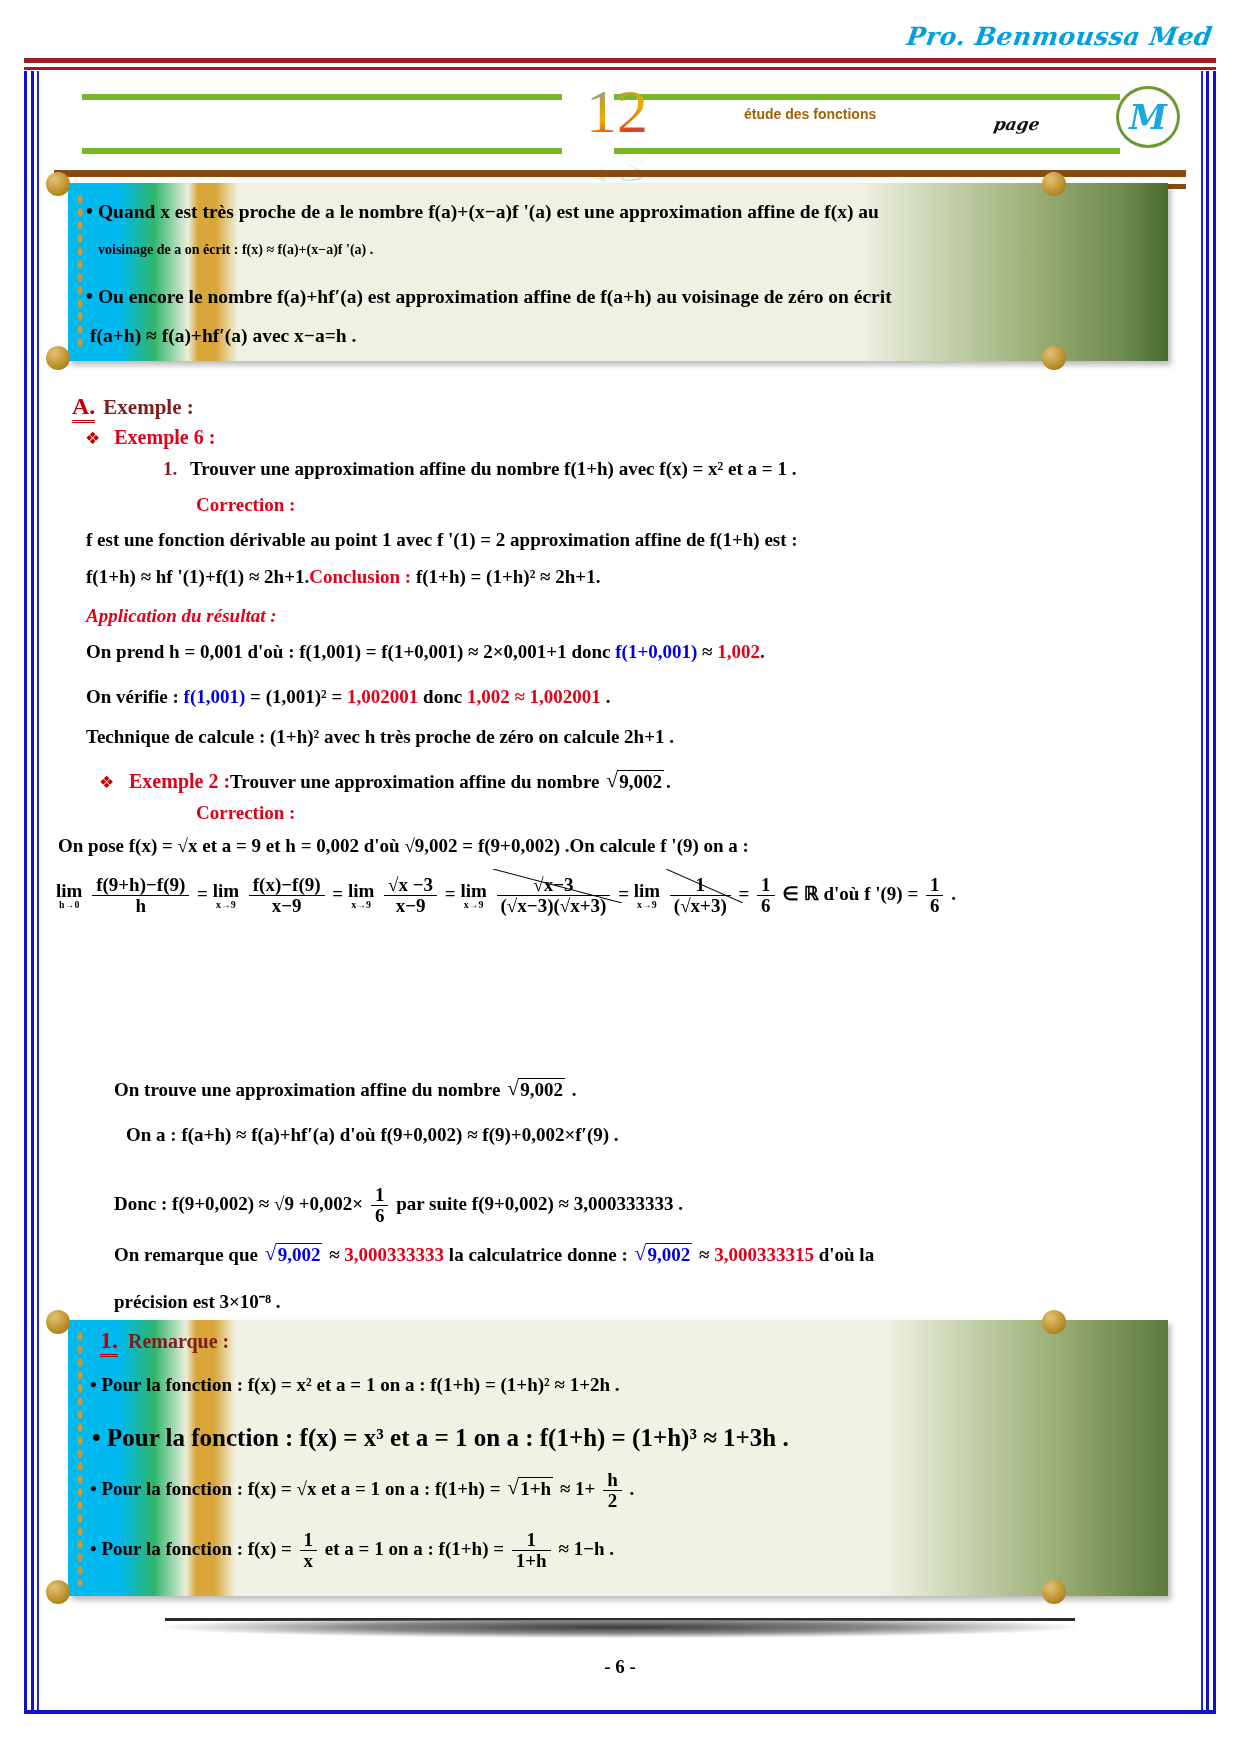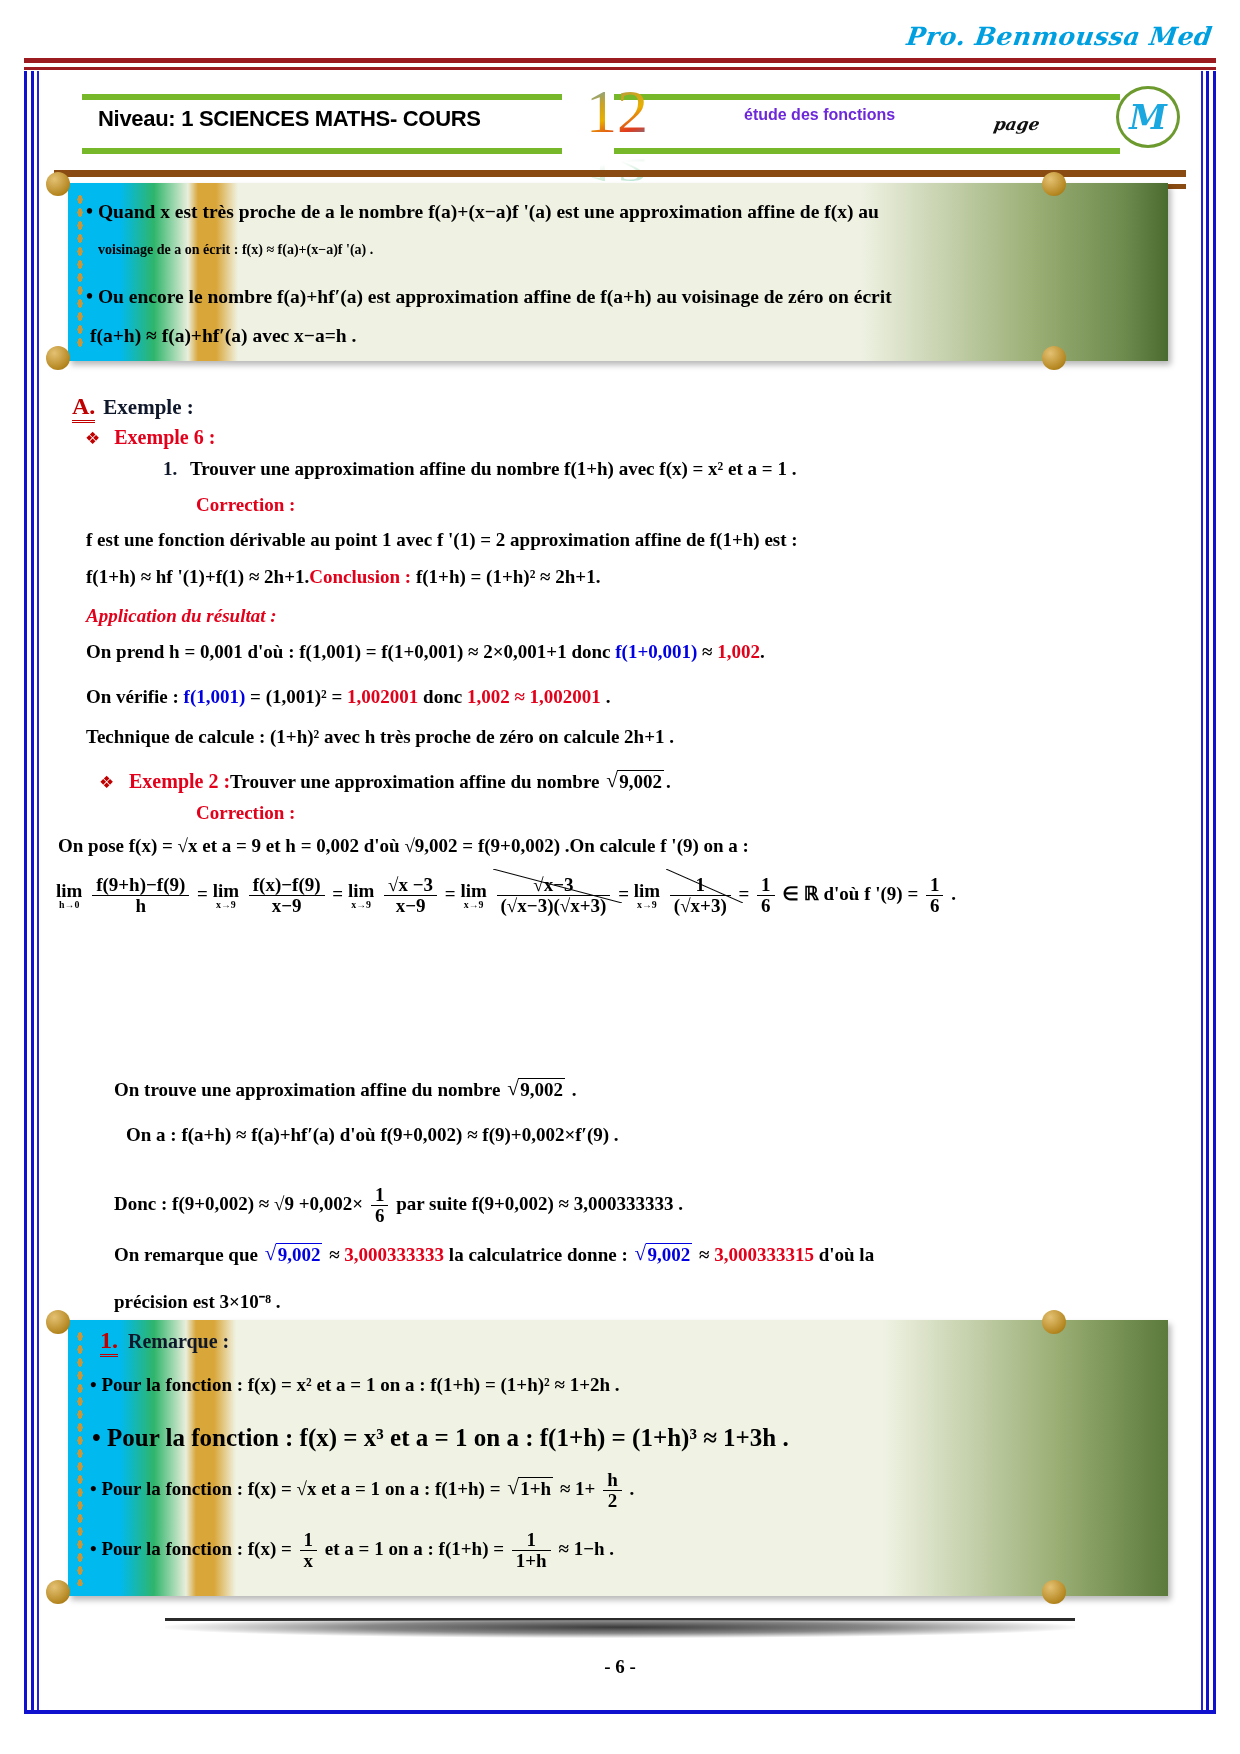--- a/index.html
+++ b/index.html
@@ -61,21 +61,21 @@
 
   .hdr-title {
     position: absolute; left: 44px; top: 20px;
     font-family: "Liberation Sans", sans-serif;
     font-weight: bold; font-size: 22px; color: #000;
     letter-spacing: -.3px;
   }
   .hdr-subject {
     position: absolute; left: 690px; top: 20px;
     font-family: "Liberation Sans", sans-serif;
-    font-weight: bold; font-size: 16px; color: #6d28d9;
+    font-weight: bold; font-size: 14px; color: #a16207;
   }
   .hdr-page-word {
     position: absolute; left: 940px; top: 28px;
     font-family: "DejaVu Serif", serif;
     font-style: italic; font-weight: bold; font-size: 17px; color: #111;
     transform: skewX(-10deg);
   }
   .hdr-number {
     position: absolute; left: 532px; top: -6px;
     font-family: "Liberation Serif", serif;
@@ -147,21 +147,21 @@
     background: radial-gradient(circle at 35% 30%, #E4C173, #B4861F 70%, #8A6313);
   }
 
   
   .txt { position: absolute; white-space: nowrap; color:#000; }
   .m   { font-family: "Liberation Serif", serif; font-weight: bold; }
   .n   { font-family: "Liberation Serif", serif; font-weight: bold; }
   .red { color: #E2001A; }
   .dred{ color: #C00000; }
   .blue{ color: #0000E0; }
-  .cyan{ color: #0f172a; }
+  .cyan{ color: #7f1d1d; }
 
   .frac { display: inline-block; vertical-align: middle; text-align: center; line-height: 1.05; margin: 0 3px; }
   .frac .num { display:block; border-bottom: 1.6px solid #000; padding: 0 4px; }
   .frac .den { display:block; padding: 0 4px; }
 
   .sqrt { display: inline-block; position: relative; padding-left: 11px; margin: 0 2px; }
   .sqrt::before {
     content: "\221A"; position: absolute; left: 0; top: -0.10em; font-size: 1.12em;
   }
   .sqrt > .rad { border-top: 1.6px solid currentColor; padding: 0 2px; display:inline-block; }
@@ -205,21 +205,20 @@
     <div class="rail r3"></div>
     <div class="frame-bottom"></div>
   </div>
 
   <div class="header">
     <div class="hdr-green-line top-left"></div>
     <div class="hdr-green-line top-right"></div>
     <div class="hdr-green-line bot-left"></div>
     <div class="hdr-green-line bot-right"></div>
 
-    <div class="hdr-title">Niveau: 1 SCIENCES MATHS- COURS</div>
     <div class="hdr-number-reflect">12</div>
     <div class="hdr-number">12</div>
     <div class="hdr-subject">étude des fonctions</div>
     <div class="hdr-page-word">page</div>
     <div class="hdr-logo">
       <span class="hdr-logo-glyph">M</span>
     </div>
   </div>
 
   <div class="brown-rule b1"></div>

